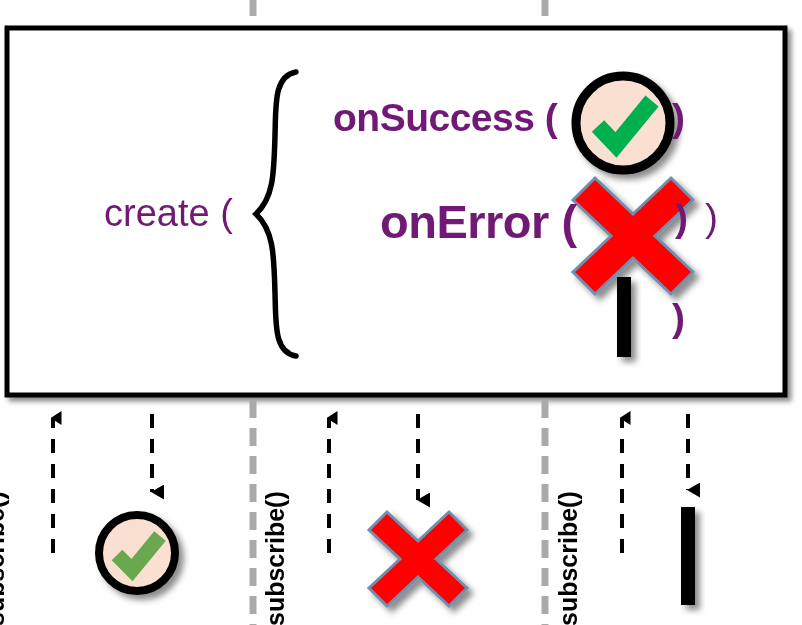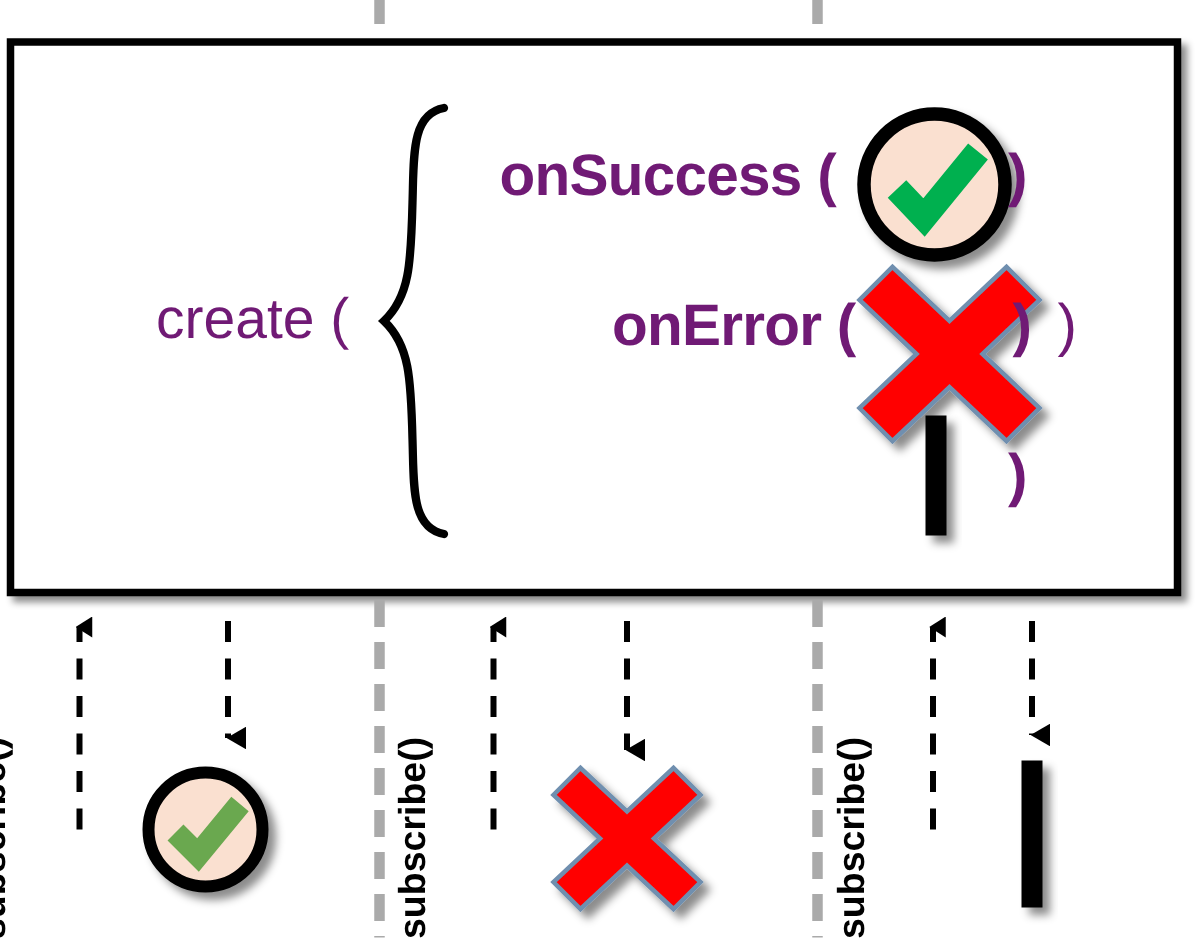--- a/index.html
+++ b/index.html
@@ -24,21 +24,21 @@
   }
   .txt.bold{font-weight:bold;}
 
   #create-label{
     left:58px;top:194px;
     font-size:38px;
     letter-spacing:0px;
     margin-left:46px;
   }
   #onsuccess-label{ left:333px; top:98px; font-size:39px; letter-spacing:-0.5px;}
-  #onerror-label{ left:408px; top:198px; font-size:39px; letter-spacing:-0.5px;}
+  #onerror-label{ left:380px; top:198px; font-size:47px; letter-spacing:-0.5px;}
   #oncomplete-label{ left:295px; top:298px; font-size:39px; letter-spacing:-0.5px;}
   #onerror-outer-paren{ left:705px; top:198px; font-size:39px;}
 
   .sublabel{
     position:absolute;
     font-weight:bold;
     font-size:25px;
     color:#000;
     transform-origin:left bottom;
     transform:rotate(-90deg);

